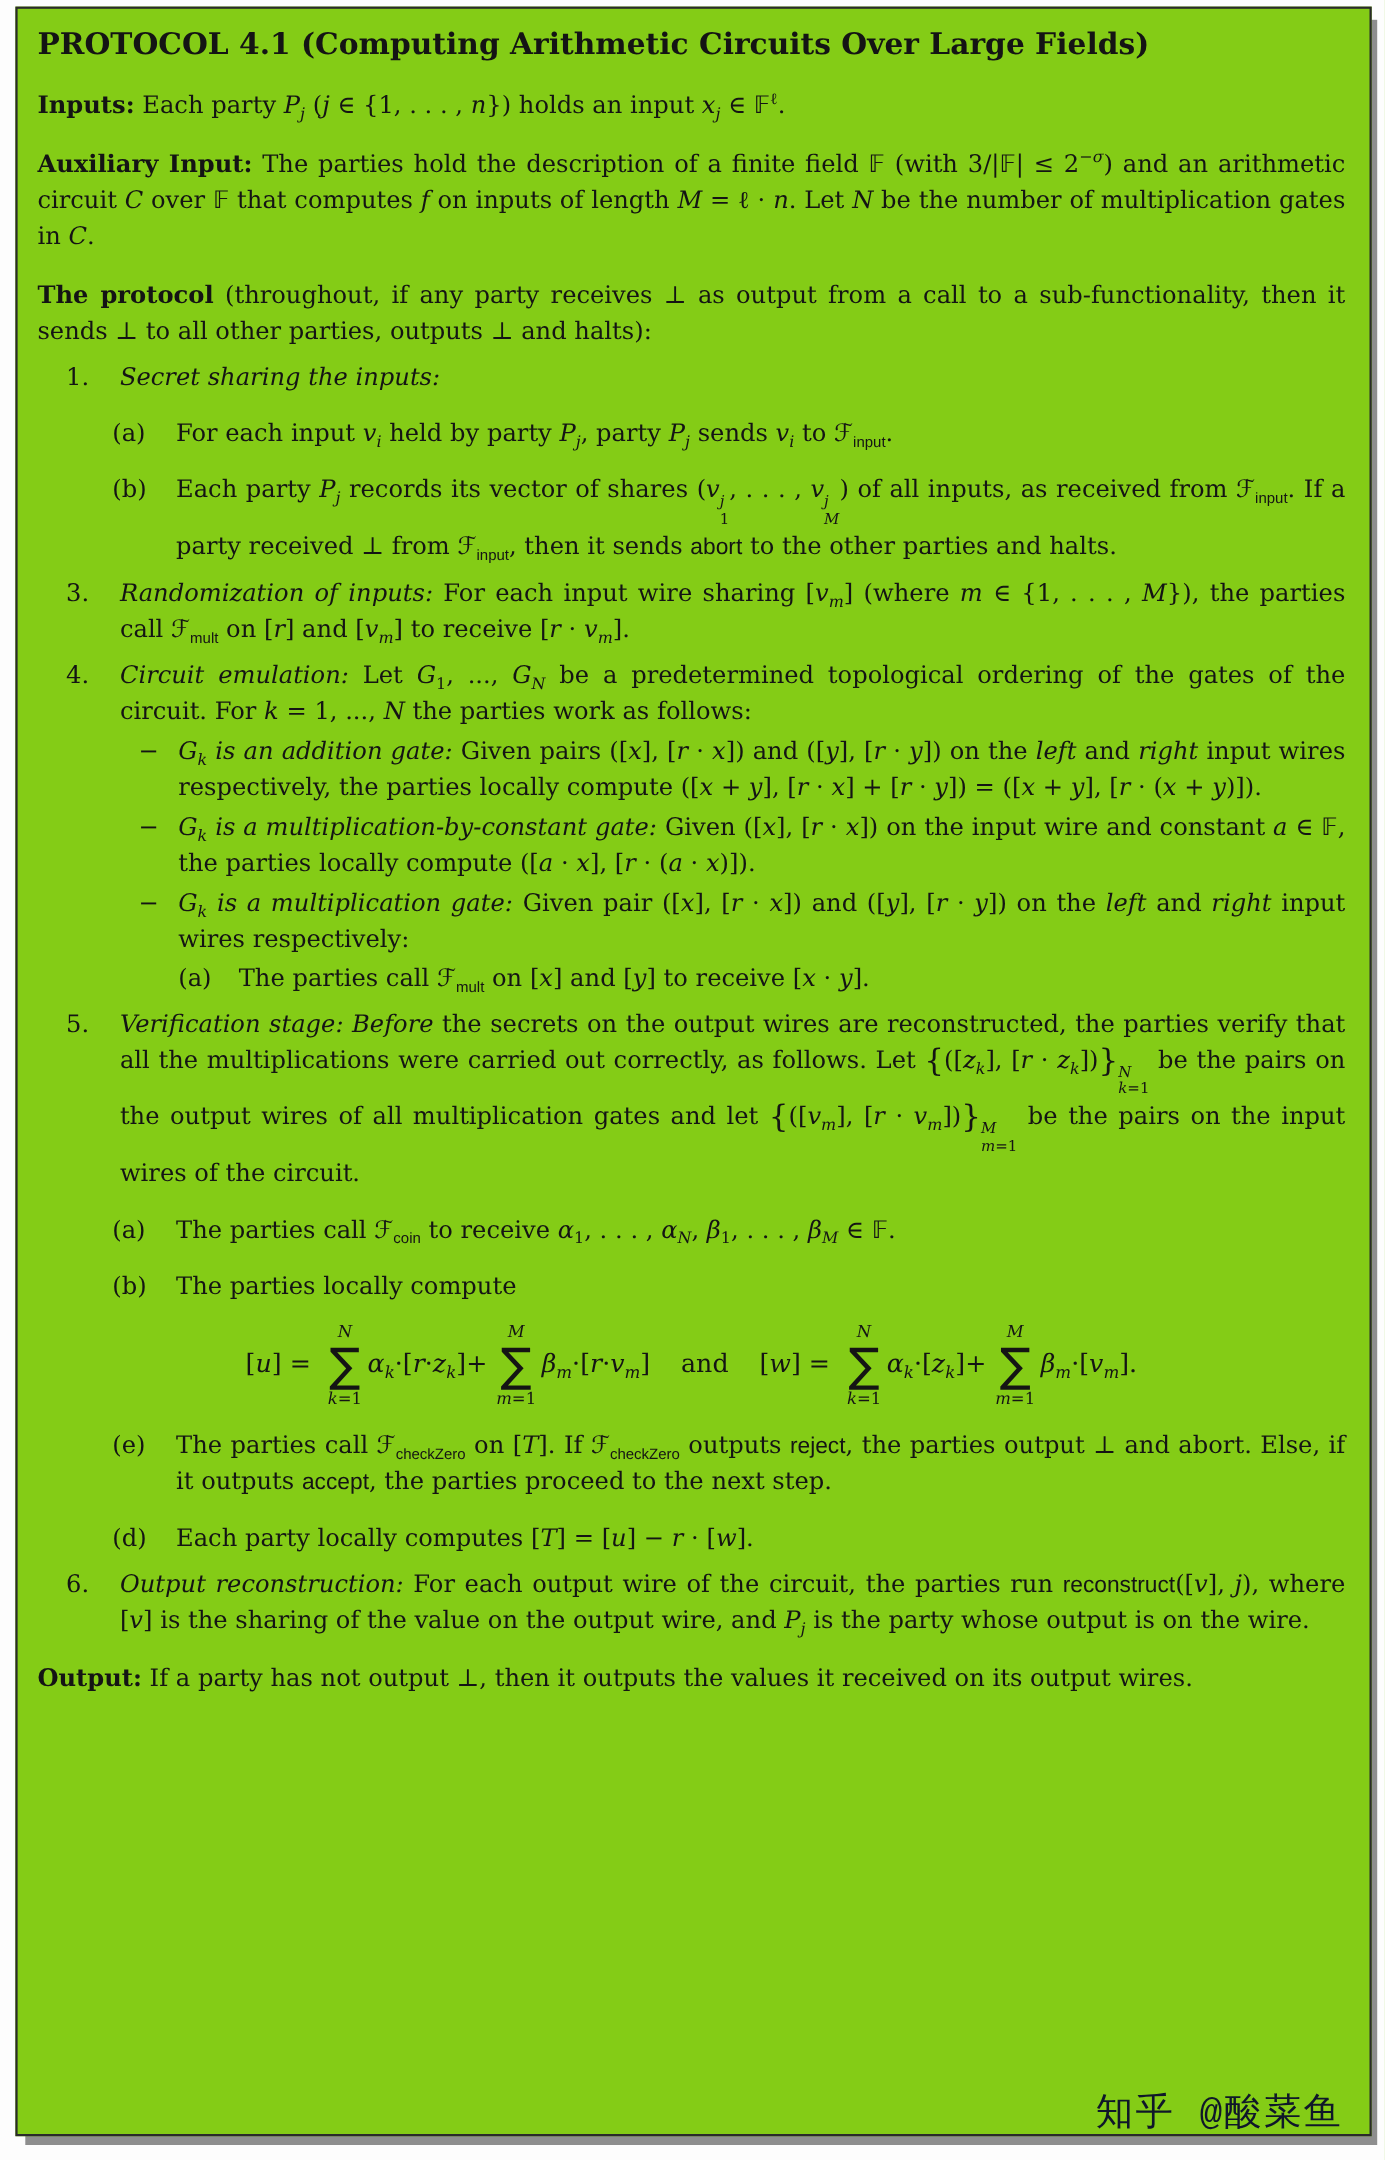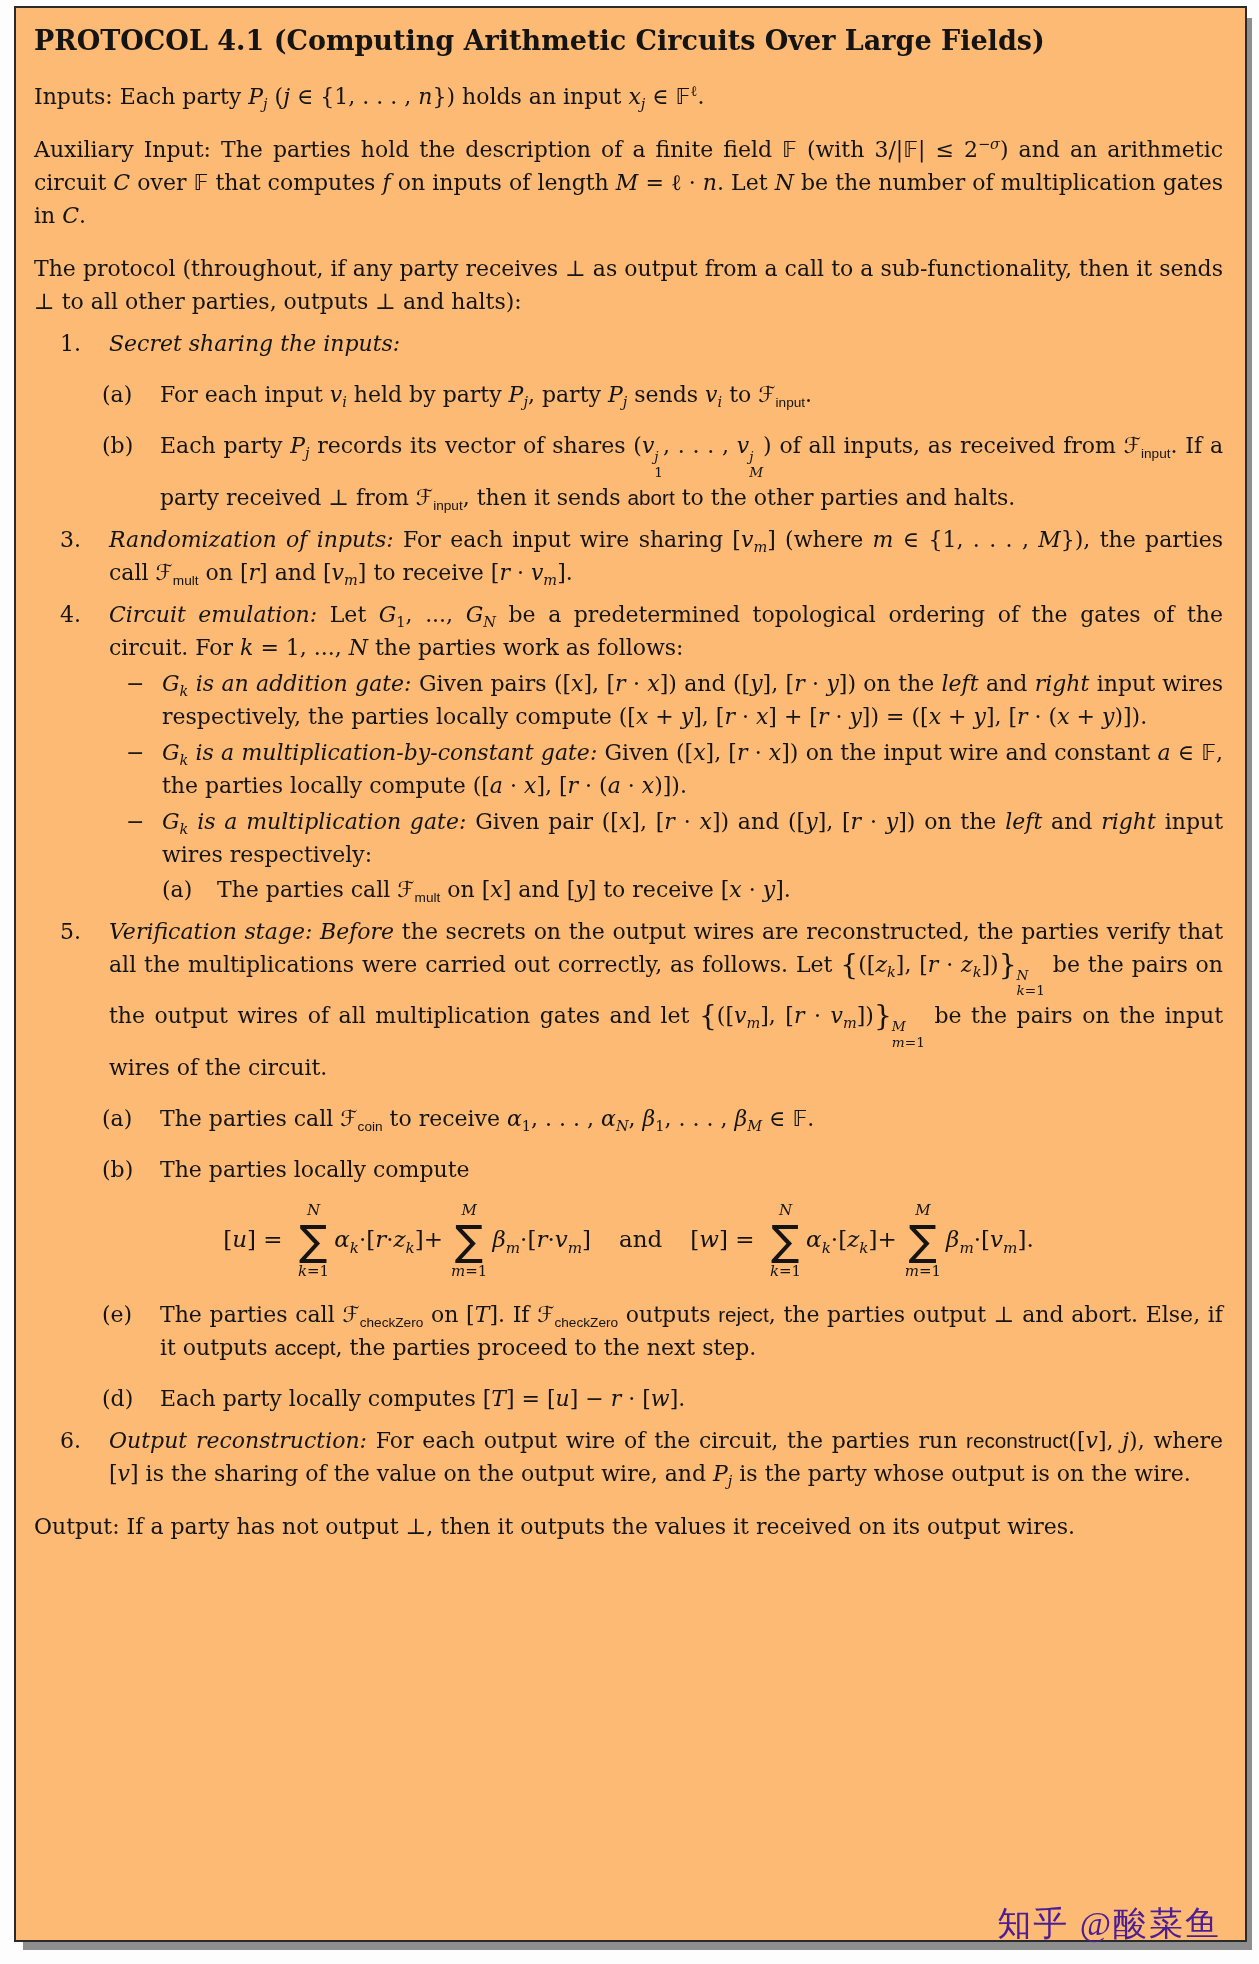--- a/index.html
+++ b/index.html
@@ -4,29 +4,29 @@
 <style>
   html,body { margin:0; padding:0; }
   body {
     width:1259px; height:1964px; position:relative;
     background:#fdfdfd; color:#141414;
     font-family:"DejaVu Serif", serif;
     font-size:22px; line-height:33px;
   }
   .box {
     position:absolute; left:14px; top:6px; width:1233px; height:1936px;
-    box-sizing:border-box; background:#fdba74;
+    box-sizing:border-box; background:#84cc16;
     border:2px solid #2a2a2a;
     box-shadow:7px 10px 0 -2px #8e8e8e;
     padding:12px 22px 16px 18px;
     overflow:hidden; text-align:justify;
   }
   .title { font-size:27px; line-height:38px; font-weight:bold; text-align:left; margin:2px 0 6px 0; }
   .para { margin:20px 0 0 0; }
-  .plabel { font-weight:normal; }
+  .plabel { font-weight:bold; }
   .steps { margin-top:8px; }
   .step { position:relative; padding-left:75px; margin-top:9px; }
   .num  { display:inline-block; width:49px; margin-left:-49px; }
   .sub  { padding-left:51px; margin-top:18px; }
   .sub > .lab { display:inline-block; width:58px; margin-left:-58px; }
   .bullet { padding-left:53px; margin-top:3px; }
   .bullet .mark { display:inline-block; width:36px; margin-left:-36px; }
   .subsub { padding-left:55px; margin-top:2px; }
   .subsub .lab { display:inline-block; width:55px; margin-left:-55px; }
   .cont { margin-top:2px; }
@@ -40,22 +40,22 @@
          vertical-align:-0.6em; font-size:0.62em; line-height:1.15; text-align:left; }
   .brc { font-size:1.28em; line-height:0; vertical-align:-0.08em; }
   .eq  { margin:16px 0 10px -126px; text-align:center; font-size:23px; line-height:1; }
   .sum { display:inline-flex; flex-direction:column; align-items:center;
          vertical-align:middle; line-height:1; margin:0 5px 0 8px; }
   .sum .slim { font-size:15px; line-height:1.15; }
   .sum .sig  { font-size:42px; line-height:1.05; font-family:"DejaVu Sans","DejaVu Serif",sans-serif; }
   .andsp { margin:0 28px; }
   .watermark {
     position:absolute; right:38px; bottom:24px;
-    font-size:34px; letter-spacing:2px; color:#4c1d95;
-    font-family:Liberation Serif, serif;
+    font-size:34px; letter-spacing:2px; color:#0f172a;
+    font-family:Liberation Mono, monospace;
   }
 </style>
 </head>
 <body>
 
 <div class="box">
   <div class="title">PROTOCOL 4.1 (Computing Arithmetic Circuits Over Large Fields)</div>
 
   <p class="para"><b class="plabel">Inputs:</b> <span>Each party <i>P</i><sub><i>j</i></sub> (<i>j</i> ∈ {1, . . . , <i>n</i>}) holds an input <i>x</i><sub><i>j</i></sub> ∈ <span class="bb">𝔽</span><sup>ℓ</sup>.</span></p>
 

